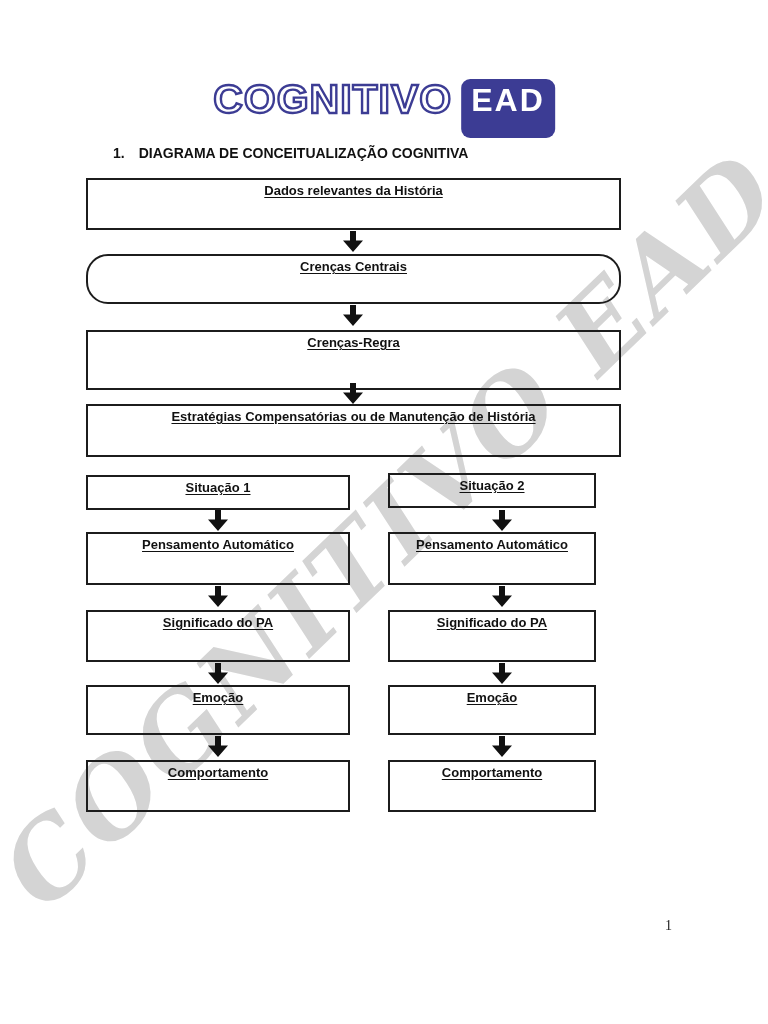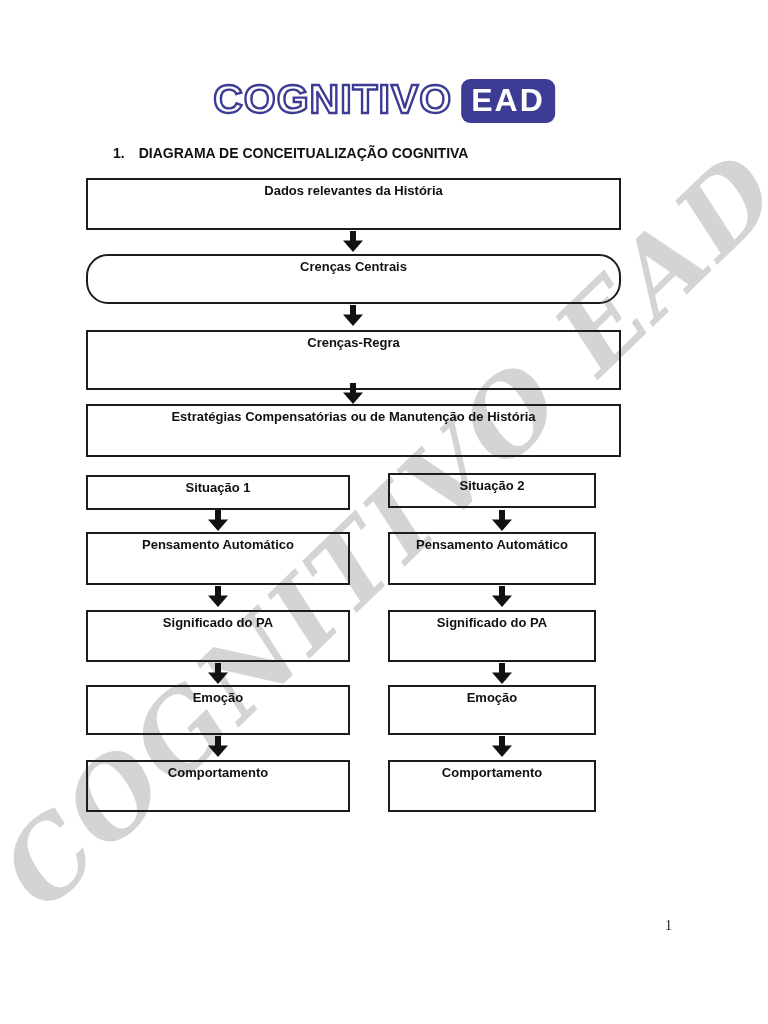--- a/index.html
+++ b/index.html
@@ -53,21 +53,21 @@
     -webkit-text-fill-color: #ffffff;
     -webkit-text-stroke: 2.4px #3c3c94;
   }
   .logo-badge {
     background: #3c3c94;
     color: #ffffff;
     font-size: 32px;
     font-weight: bold;
     letter-spacing: 2px;
     line-height: 1;
-    padding: 5px 10px 7px 10px;
+    padding: 5px 10px 22px 10px;
     border-radius: 9px;
   }
 
   
   .heading {
     position: absolute;
     left: 113px;
     top: 145px;
     font-size: 14px;
     font-weight: bold;
@@ -83,20 +83,21 @@
     background: transparent;
     text-align: center;
     z-index: 1;
     box-sizing: border-box;
   }
   .dbox .box-label {
     display: inline-block;
     margin-top: 3px;
     font-size: 13px;
     font-weight: bold;
+    text-decoration: underline;
     text-underline-offset: 2px;
   }
   .full { left: 86px; width: 535px; }
   .colL { left: 86px;  width: 264px; }
   .colR { left: 388px; width: 208px; }
 
   .arrow {
     position: absolute;
     width: 22px;
     height: 21px;

